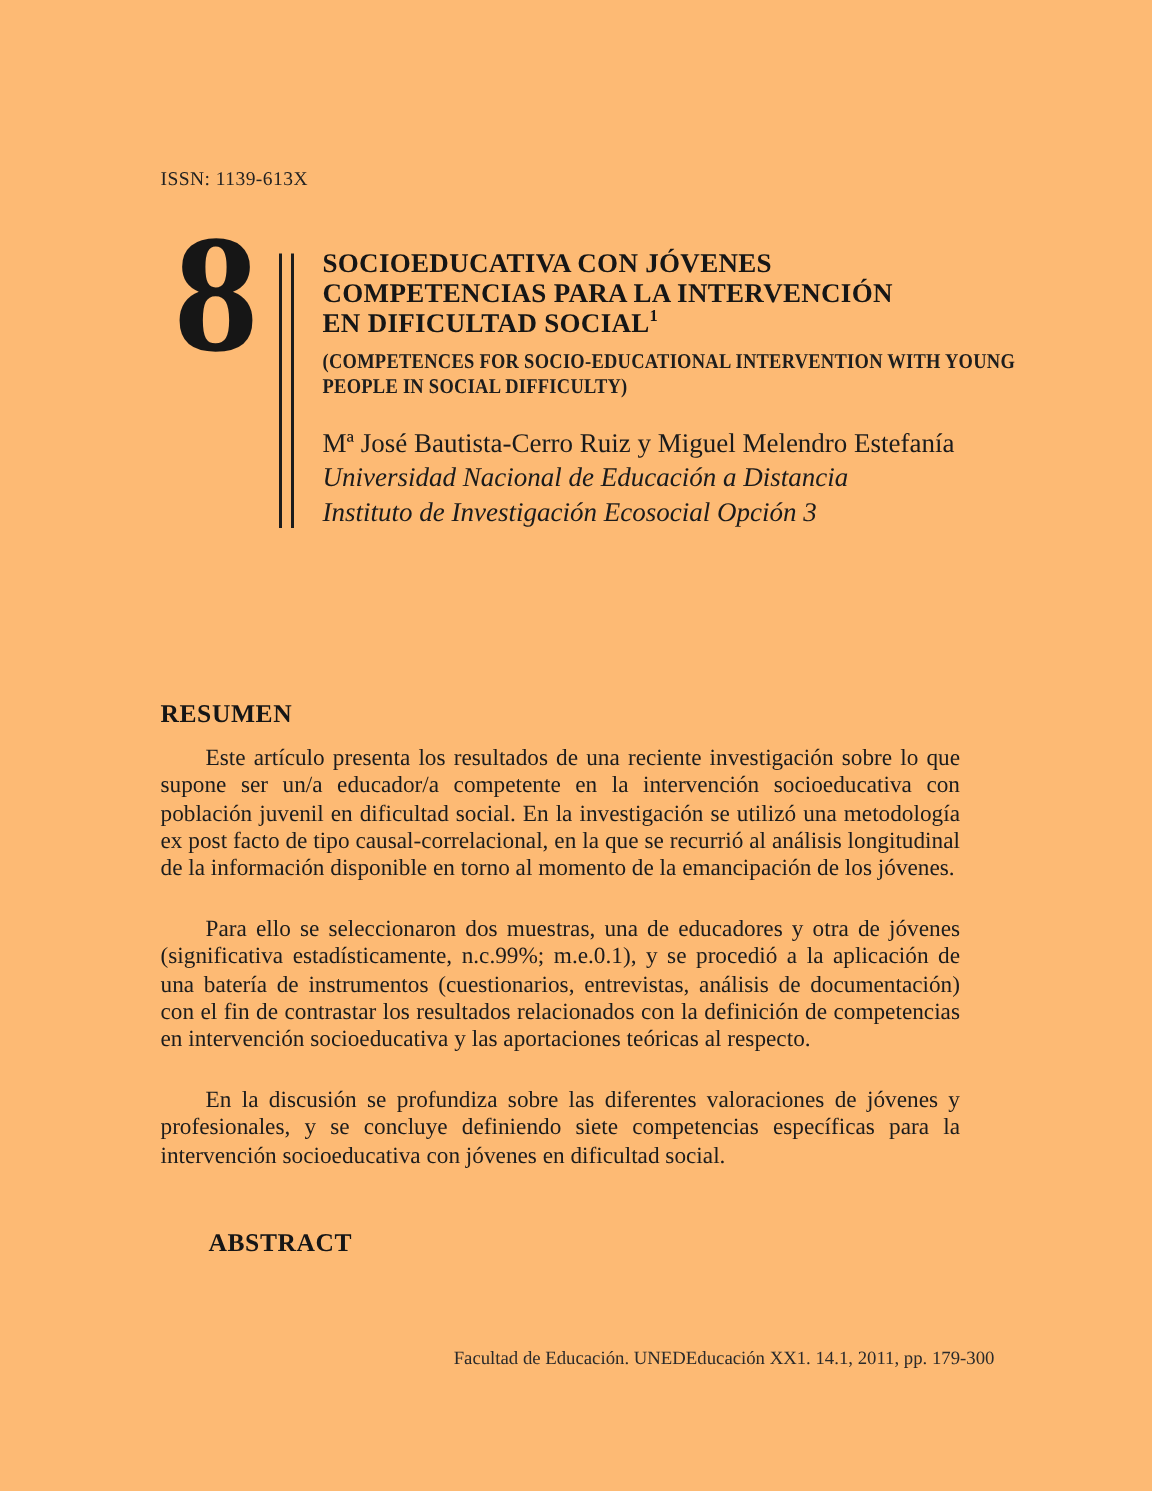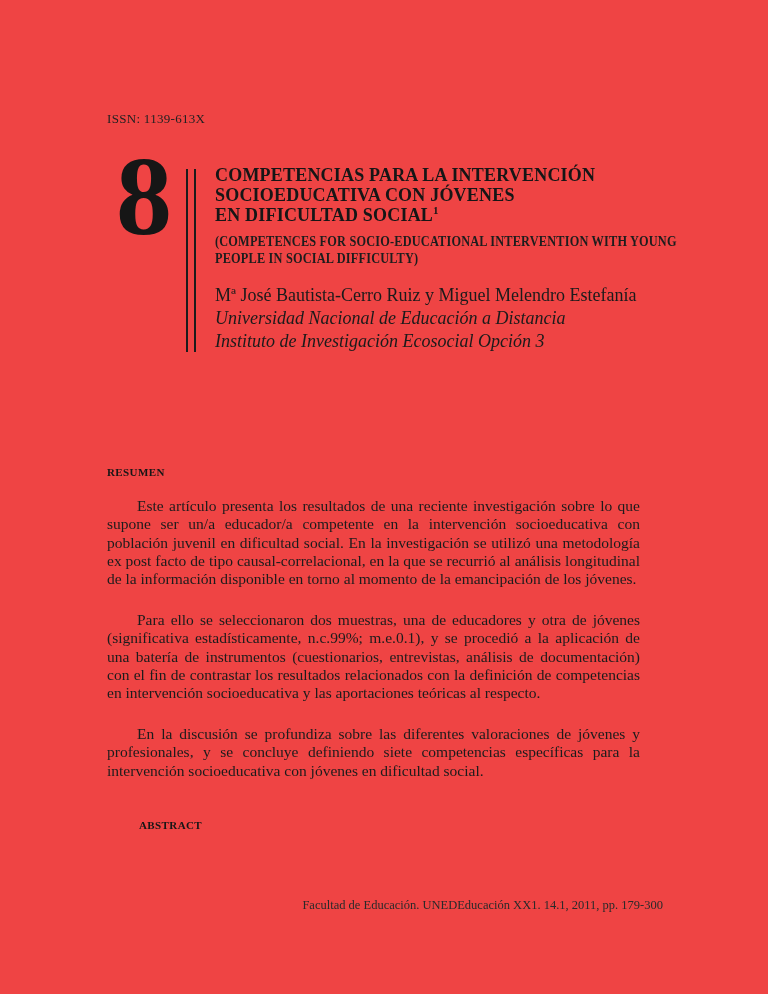--- a/index.html
+++ b/index.html
@@ -1,20 +1,20 @@
 <!DOCTYPE html>
 <html lang="es"><head>
 <meta charset="utf-8">
 <style>
   html,body{margin:0;padding:0;background:#e9e9e9;}
   .page{
     position:relative;
     width:768px;height:994px;
     margin:0 auto;
-    background:#ef4444;
+    background:#fdba74;
     color:#1b1b1b;
     font-family:"Liberation Serif", serif;
     overflow:hidden;
   }
   .abs{position:absolute;}
   .issn{
     left:107px;top:111px;
     font-size:13px;letter-spacing:0.3px;color:#222;
   }
   .big-number{
@@ -40,21 +40,21 @@
     transform:scaleX(0.88);transform-origin:left center;
   }
   .authors{
     margin-top:17px;font-size:18px;line-height:23px;color:#1b1b1b;white-space:nowrap;
   }
   .affiliation{
     font-size:18px;font-style:italic;line-height:23px;color:#1b1b1b;white-space:nowrap;
   }
   .section-heading{
     left:107px;
-    font-size:11px;font-weight:bold;letter-spacing:0.4px;color:#161616;
+    font-size:17px;font-weight:bold;letter-spacing:0.4px;color:#161616;
   }
   .body-par{
     left:107px;width:533px;
     font-size:15.5px;line-height:18.3px;
     text-align:justify;text-indent:30px;color:#1c1c1c;
   }
   .italic{}
   .footer-row{
     left:107px;top:898px;width:556px;
     display:flex;justify-content:flex-end;
@@ -66,22 +66,22 @@
 
 <div class="page">
 
   <div class="abs issn">ISSN: 1139-613X</div>
 
   <div class="abs big-number">8</div>
 
   <div class="abs rules"></div>
 
   <div class="abs header-text">
+    <div class="title-line">SOCIOEDUCATIVA CON JÓVENES</div>
     <div class="title-line">COMPETENCIAS PARA LA INTERVENCIÓN</div>
-    <div class="title-line">SOCIOEDUCATIVA CON JÓVENES</div>
     <div class="title-line"><span>EN DIFICULTAD SOCIAL</span><sup>1</sup></div>
 
     <div class="subtitle">
       <div class="subtitle-line">(COMPETENCES FOR SOCIO-EDUCATIONAL INTERVENTION WITH YOUNG</div>
       <div class="subtitle-line">PEOPLE IN SOCIAL DIFFICULTY)</div>
     </div>
 
     <div class="authors">Mª José Bautista-Cerro Ruiz y Miguel Melendro Estefanía</div>
     <div class="affiliation">Universidad Nacional de Educación a Distancia</div>
     <div class="affiliation">Instituto de Investigación Ecosocial Opción 3</div>

